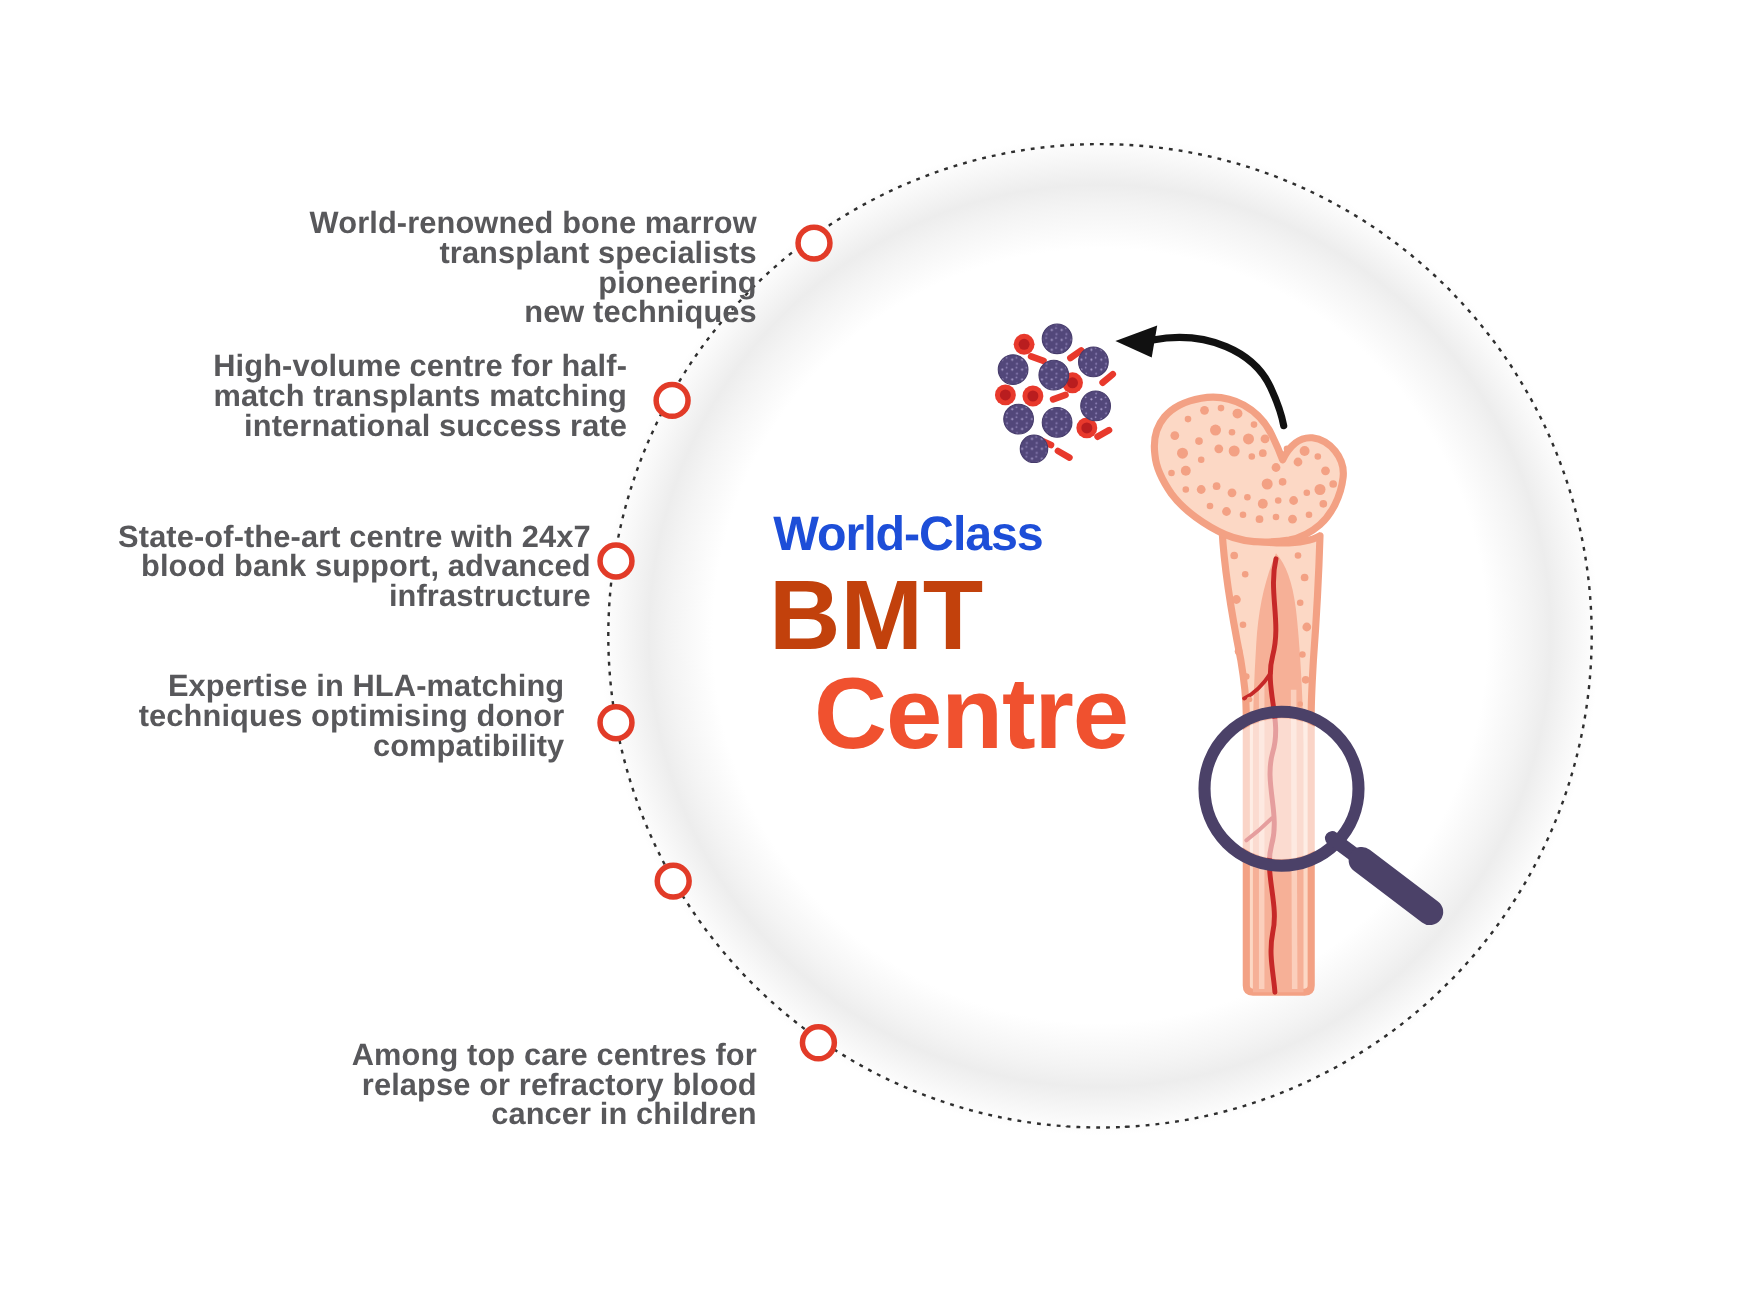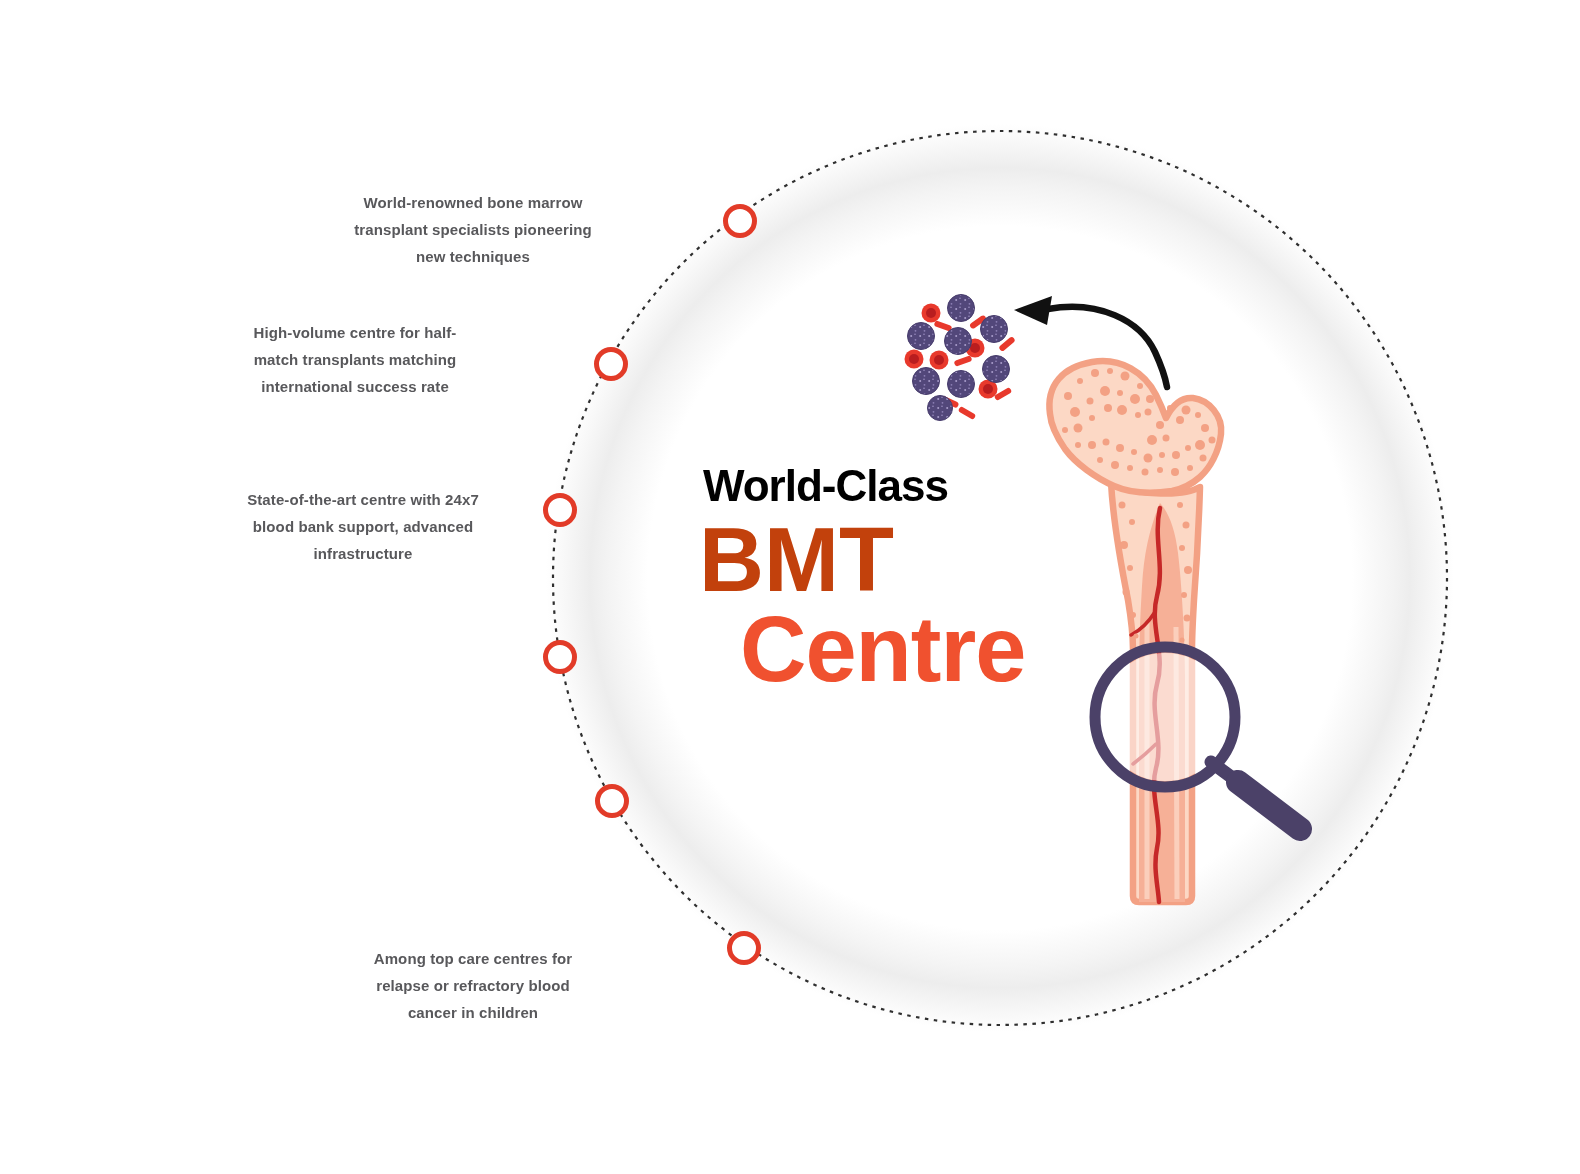--- a/index.html
+++ b/index.html
@@ -28,36 +28,36 @@
   .m1{left:723px;top:204px;}
   .m2{left:594px;top:347px;}
   .m3{left:543px;top:493px;}
   .m4{left:543px;top:640px;}
   .m5{left:595px;top:784px;}
   .m6{left:727px;top:931px;}
 
   
   .bullet{
     position:absolute;width:430px;
-    text-align:center;white-space:pre-line;
-    font-size:15px;line-height:27px;font-weight:700;
+    text-align:right;white-space:pre-line;
+    font-size:28px;line-height:27px;font-weight:700;
     color:#58585b;letter-spacing:0.1px;
   }
   .b1{right:892px;top:189px;}
   .b2{right:1010px;top:319px;}
-  .b3{right:1002px;top:474px;margin-top:12px;}
+  .b3{right:1043px;top:474px;}
   .b4{right:1067px;top:610px;}
   .b5{right:1010px;top:776px;}
   .b6{right:892px;top:945px;}
 
   
   .title-line1{
     position:absolute;left:703px;top:462px;
     font-size:44px;line-height:48px;font-weight:700;
-    letter-spacing:-1px;color:#000000;text-align:right;
+    letter-spacing:-1px;color:#1d4ed8;text-align:right;
   }
   .title-line2{
     position:absolute;left:699px;top:514px;
     font-size:90px;line-height:92px;font-weight:700;
     letter-spacing:0px;color:#c2410c;
   }
   .title-line3{
     position:absolute;left:700px;top:602px;
     font-size:92px;line-height:94px;font-weight:700;
     letter-spacing:-1px;color:#f0512f;margin-left:40px;
@@ -246,20 +246,23 @@
 
   <div class="bullet b1">World-renowned bone marrow
 transplant specialists pioneering
 new techniques</div>
   <div class="bullet b2">High-volume centre for half-
 match transplants matching
 international success rate</div>
   <div class="bullet b3">State-of-the-art centre with 24x7
 blood bank support, advanced
 infrastructure</div>
+  <div class="bullet b4">Expertise in HLA-matching
+techniques optimising donor
+compatibility</div>
   <div class="bullet b6">Among top care centres for
 relapse or refractory blood
 cancer in children</div>
 
   <div class="title-line1">World-Class</div>
   <div class="title-line2">BMT</div>
   <div class="title-line3">Centre</div>
 
 </div>
 

